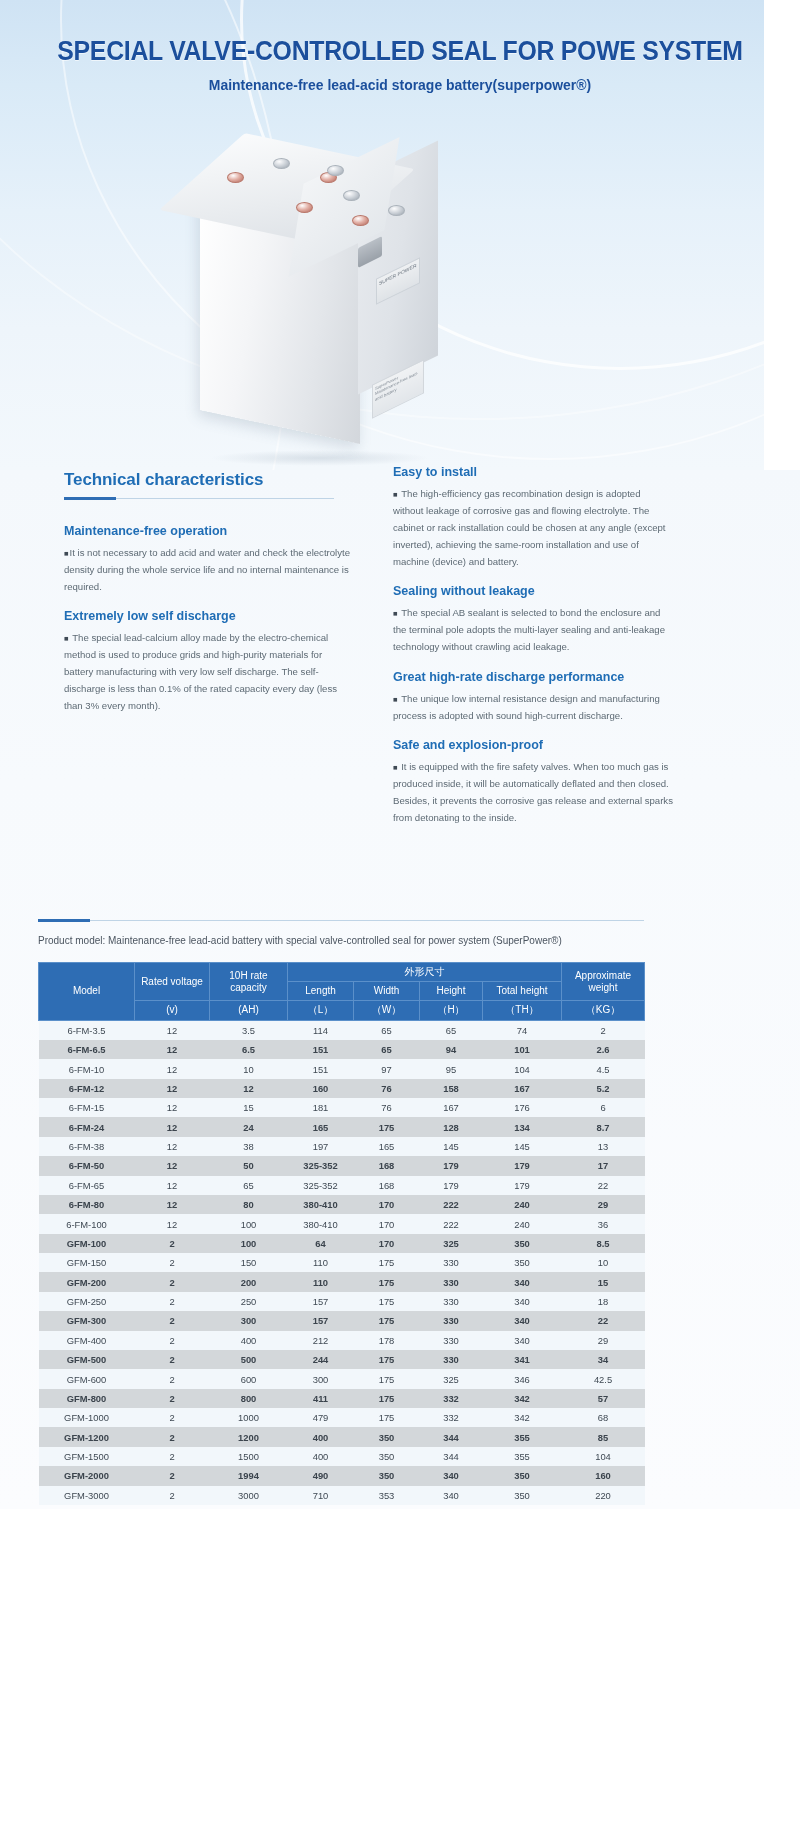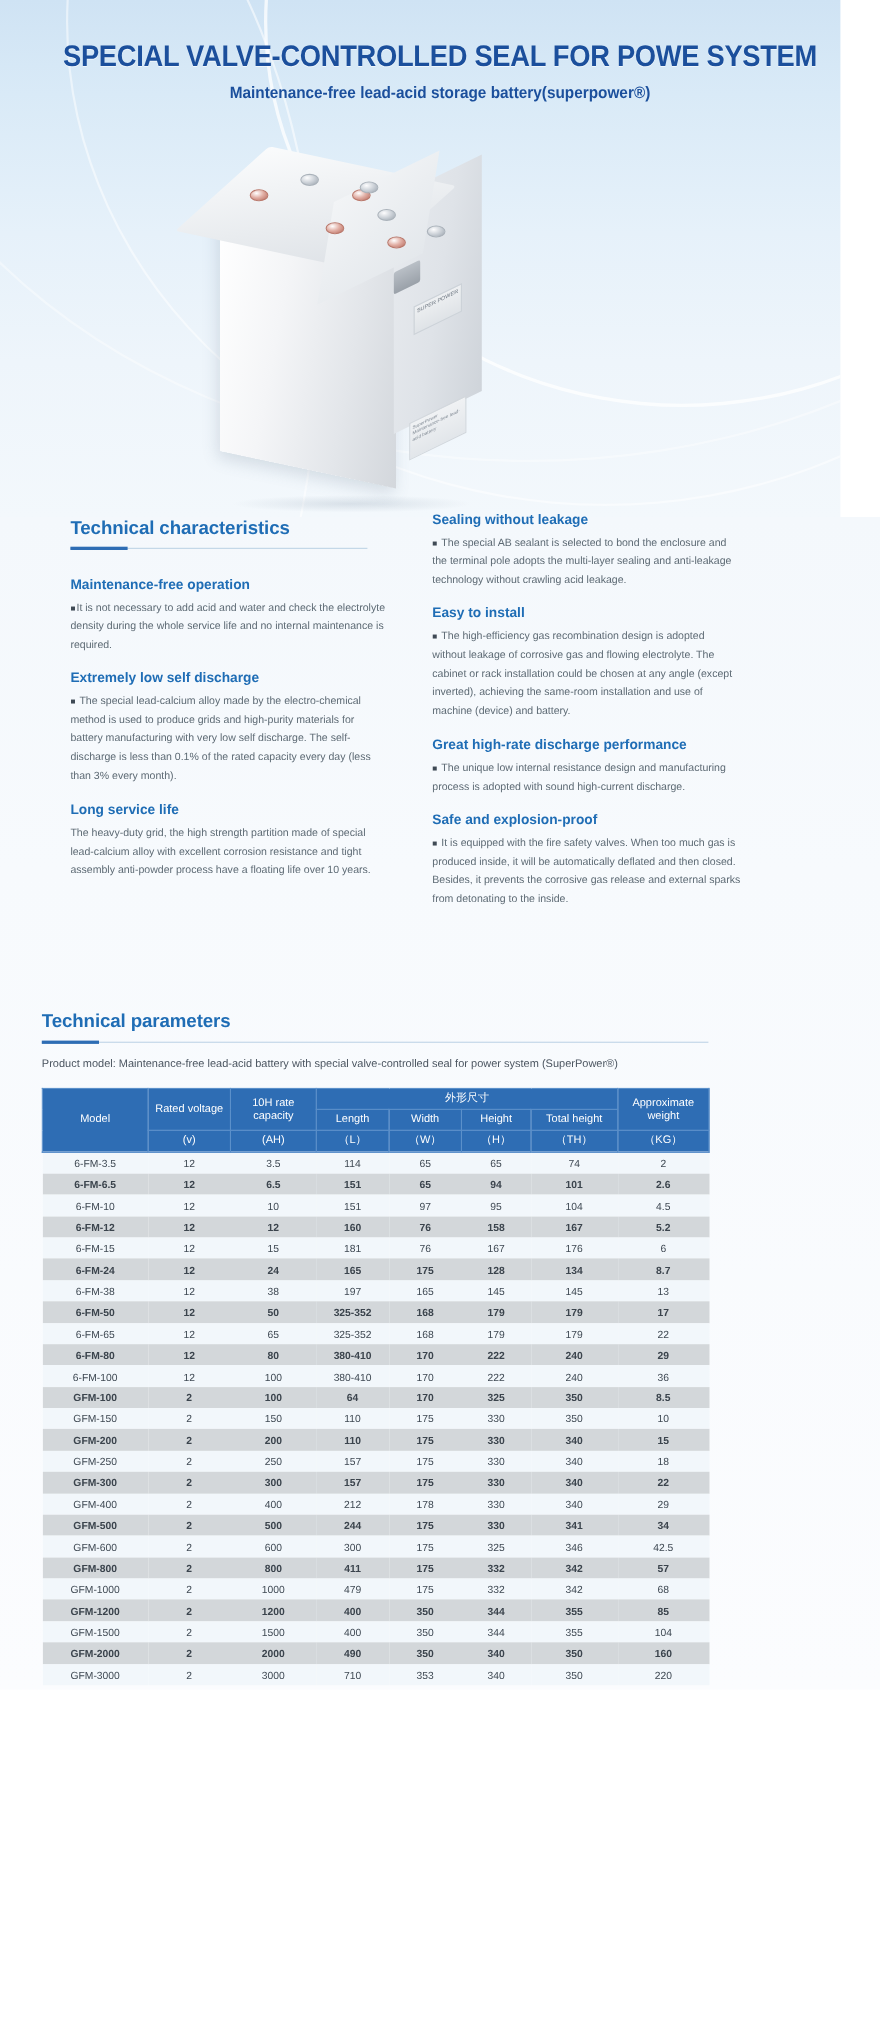--- a/index.html
+++ b/index.html
@@ -277,51 +277,46 @@
       <div style="margin-top:14px;">
         <div class="sub-head">Maintenance-free operation</div>
         <div class="body-text"><span class="sq">■</span><span>It is not necessary to add acid and water and check the electrolyte density during the whole service life and no internal maintenance is required.</span></div>
       </div>
 
       <div>
         <div class="sub-head">Extremely low self discharge</div>
         <div class="body-text"><span class="sq">■</span>&nbsp;<span>The special lead-calcium alloy made by the electro-chemical method is used to produce grids and high-purity materials for battery manufacturing with very low self discharge. The self-discharge is less than 0.1% of the rated capacity every day (less than 3% every month).</span></div>
       </div>
 
+    </div>
+
+    <div class="col-right">
       <div>
-        <div class="sub-head">Long service life</div>
-        <div class="body-text"><span>The heavy-duty grid, the high strength partition made of special lead-calcium alloy with excellent corrosion resistance and tight assembly anti-powder process have a floating life over 10 years.</span></div>
+        <div class="sub-head">Easy to install</div>
+        <div class="body-text"><span class="sq">■</span>&nbsp;<span>The high-efficiency gas recombination design is adopted without leakage of corrosive gas and flowing electrolyte. The cabinet or rack installation could be chosen at any angle (except inverted), achieving the same-room installation and use of machine (device) and battery.</span></div>
       </div>
-    </div>
-
-    <div class="col-right">
+
       <div>
         <div class="sub-head">Sealing without leakage</div>
         <div class="body-text"><span class="sq">■</span>&nbsp;<span>The special AB sealant is selected to bond the enclosure and the terminal pole adopts the multi-layer sealing and anti-leakage technology without crawling acid leakage.</span></div>
-      </div>
-
-      <div>
-        <div class="sub-head">Easy to install</div>
-        <div class="body-text"><span class="sq">■</span>&nbsp;<span>The high-efficiency gas recombination design is adopted without leakage of corrosive gas and flowing electrolyte. The cabinet or rack installation could be chosen at any angle (except inverted), achieving the same-room installation and use of machine (device) and battery.</span></div>
       </div>
 
       <div>
         <div class="sub-head">Great high-rate discharge performance</div>
         <div class="body-text"><span class="sq">■</span>&nbsp;<span>The unique low internal resistance design and manufacturing process is adopted with sound high-current discharge.</span></div>
       </div>
 
       <div>
         <div class="sub-head">Safe and explosion-proof</div>
         <div class="body-text"><span class="sq">■</span>&nbsp;<span>It is equipped with the fire safety valves. When too much gas is produced inside, it will be automatically deflated and then closed. Besides, it prevents the corrosive gas release and external sparks from detonating to the inside.</span></div>
       </div>
     </div>
   </div>
 
   <div class="params">
-    <div class="section-head">Technical parameters</div>
     <div class="rule-wrap" style="width:606px; margin-bottom:0;">
       <div class="rule-base" style="width:606px;"></div>
       <div class="rule-accent"></div>
     </div>
 
     <div class="params-note">Product model: Maintenance-free lead-acid battery with special valve-controlled seal for power system (SuperPower®)</div>
 
     <table class="spec">
       <colgroup>
         <col style="width:96px">
@@ -584,21 +579,21 @@
             <td>1500</td>
             <td>400</td>
             <td>350</td>
             <td>344</td>
             <td>355</td>
             <td>104</td>
           </tr>
           <tr class="even">
             <td>GFM-2000</td>
             <td>2</td>
-            <td>2000</td>
+            <td>1994</td>
             <td>490</td>
             <td>350</td>
             <td>340</td>
             <td>350</td>
             <td>160</td>
           </tr>
           <tr class="odd">
             <td>GFM-3000</td>
             <td>2</td>
             <td>3000</td>

